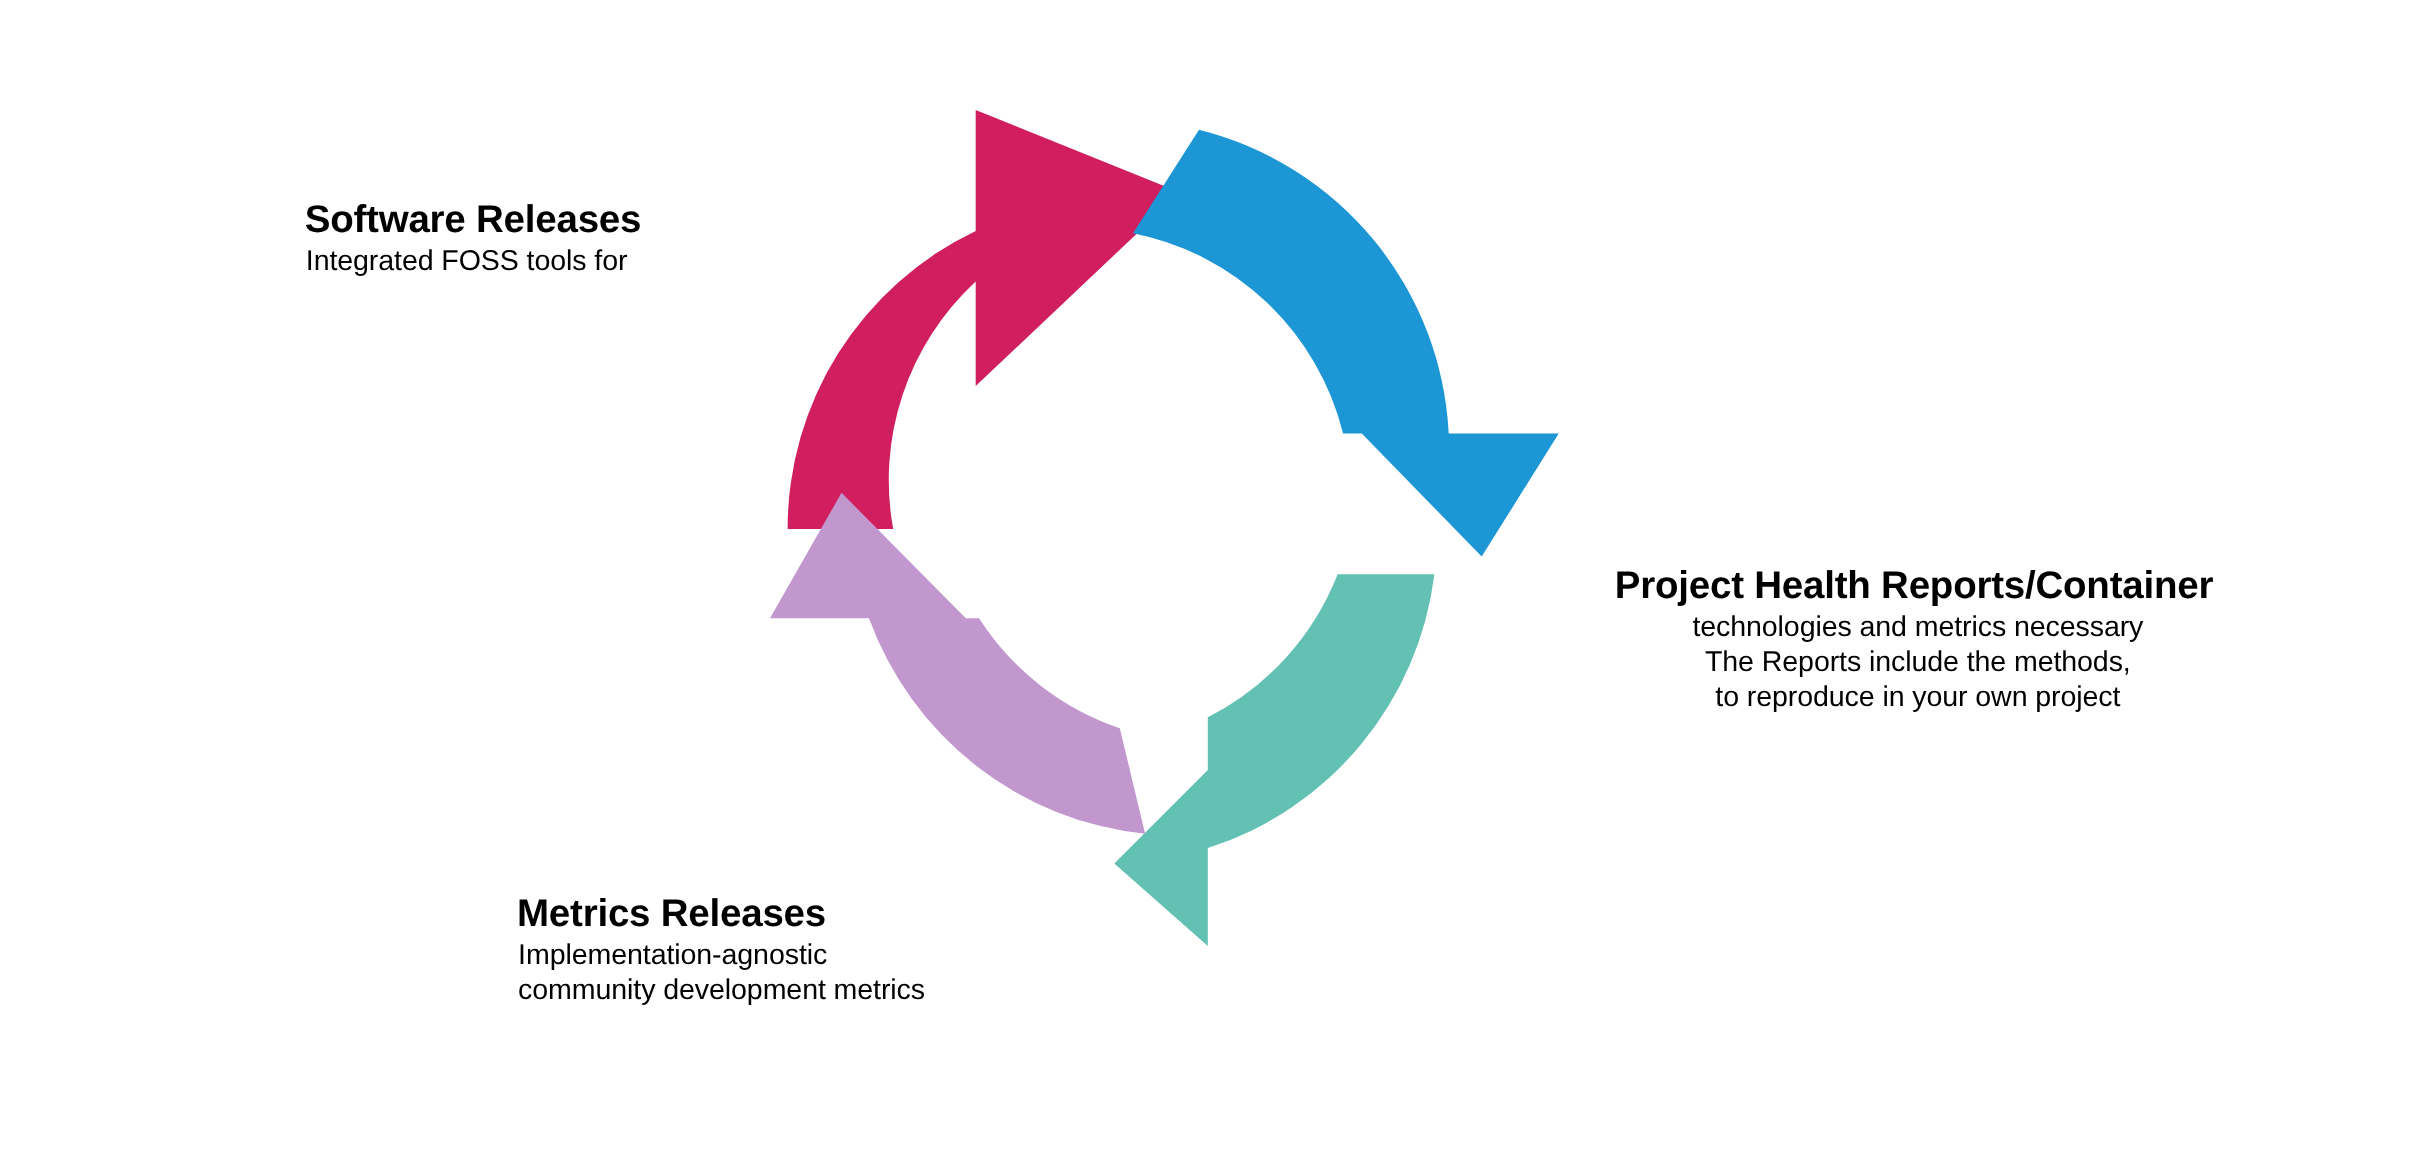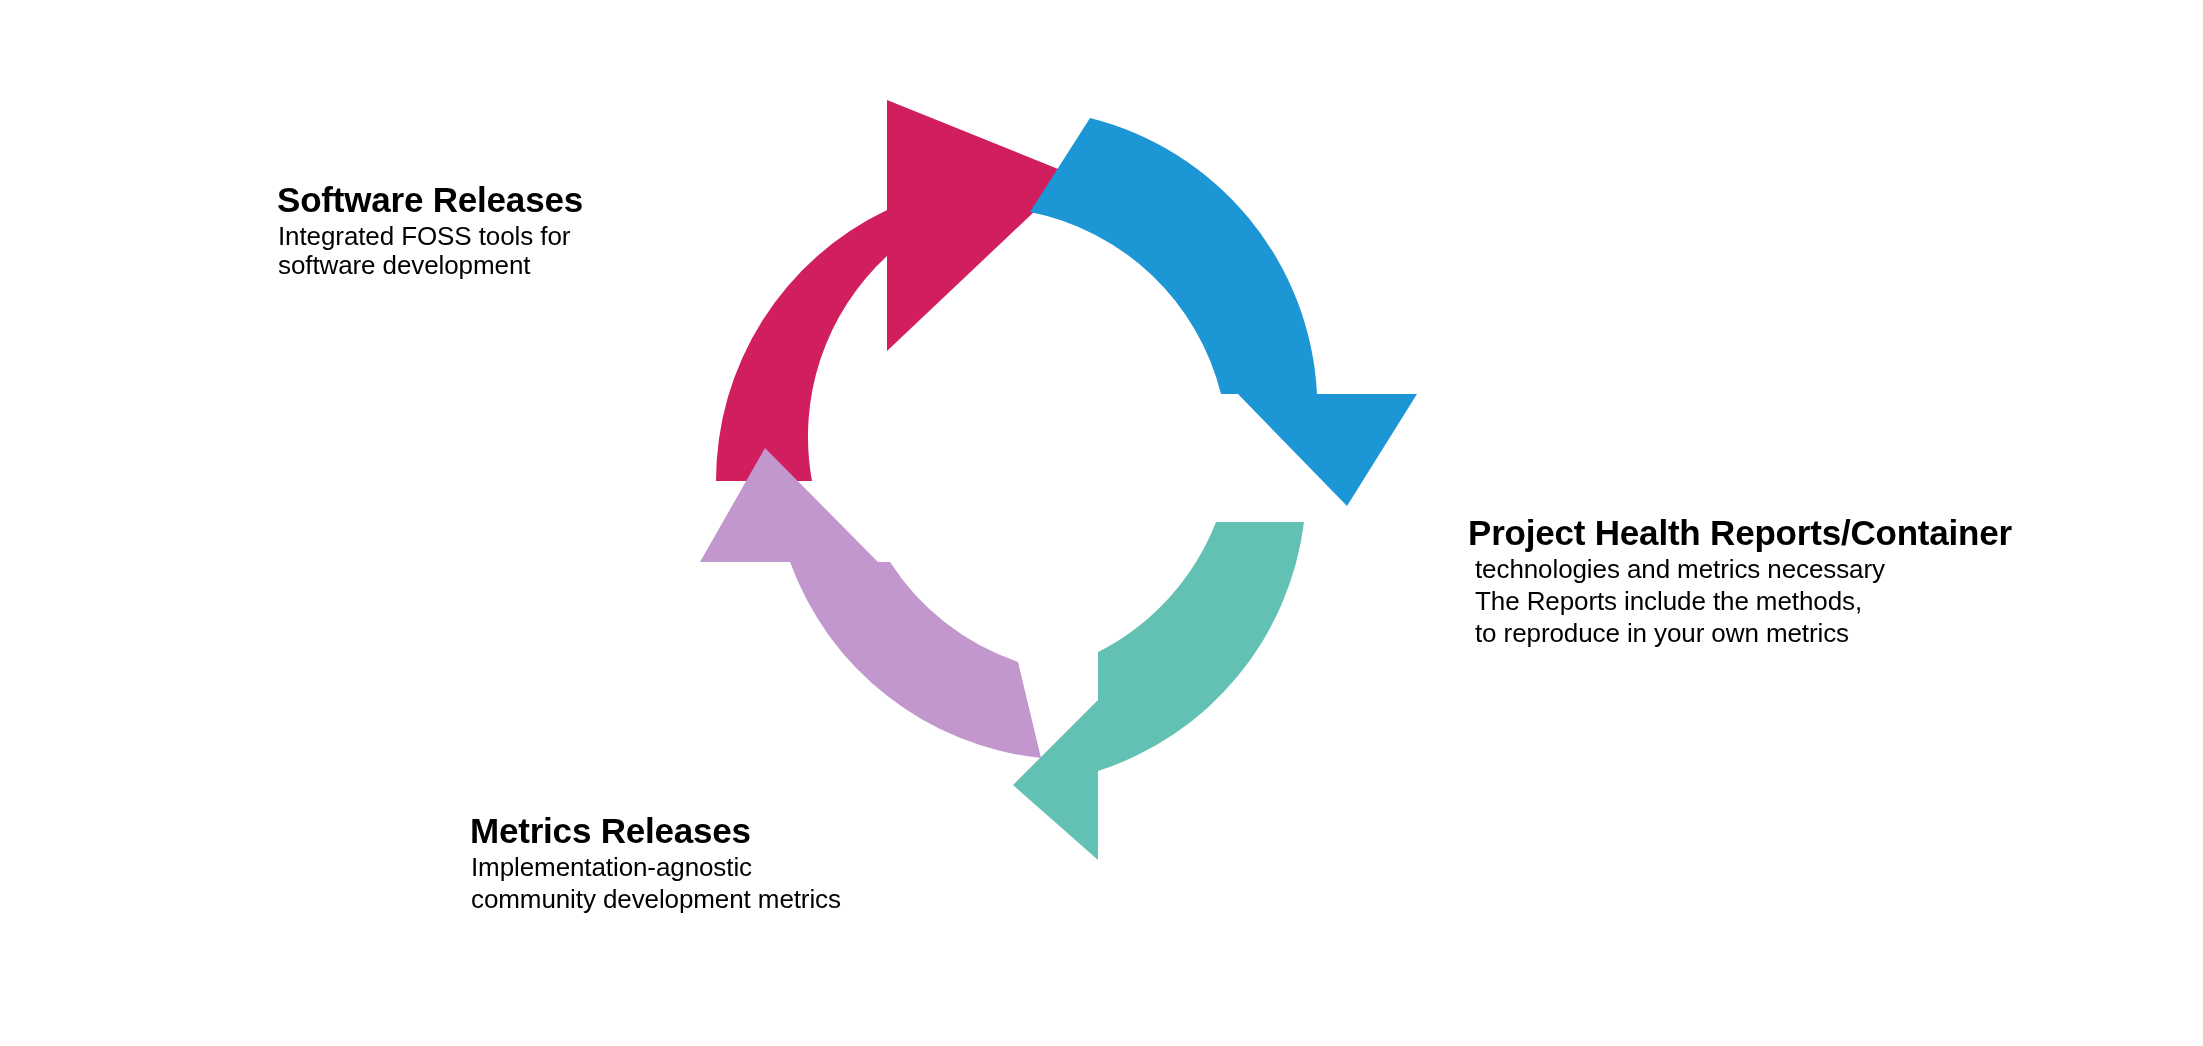--- a/index.html
+++ b/index.html
@@ -54,20 +54,21 @@
   #label-software-releases {
     left: 277px;
     top: 182px;
   }
   #label-software-releases .label-body { padding-left: 1px; }
 
   
   #label-project-health {
     left: 1468px;
     top: 515px;
+    text-align: center;
   }
   #label-project-health .label-body { padding-left: 7px; }
   #label-project-health .label-body .line { margin-bottom: 6px; }
 
   
   #label-metrics-releases {
     left: 470px;
     top: 813px;
   }
   #label-metrics-releases .label-body { padding-left: 1px; }
@@ -114,30 +115,29 @@
              L 878 562
              L 890 562
              A 246 246 0 0 0 1018 662
              Z"></path>
   </svg>
 
   <div class="label-block" id="label-software-releases">
     <div class="label-title">Software Releases</div>
     <div class="label-body">
       <span class="line">Integrated FOSS tools for</span>
-      <span class="line">software development</span>
     </div>
   </div>
 
   <div class="label-block" id="label-project-health">
     <div class="label-title">Project Health Reports/Container</div>
     <div class="label-body">
       <span class="line">technologies and metrics necessary</span>
       <span class="line">The Reports include the methods,</span>
-      <span class="line">to reproduce in your own metrics</span>
+      <span class="line">to reproduce in your own project</span>
     </div>
   </div>
 
   <div class="label-block" id="label-metrics-releases">
     <div class="label-title">Metrics Releases</div>
     <div class="label-body">
       <span class="line">Implementation-agnostic</span>
       <span class="line">community development metrics</span>
     </div>
   </div>

